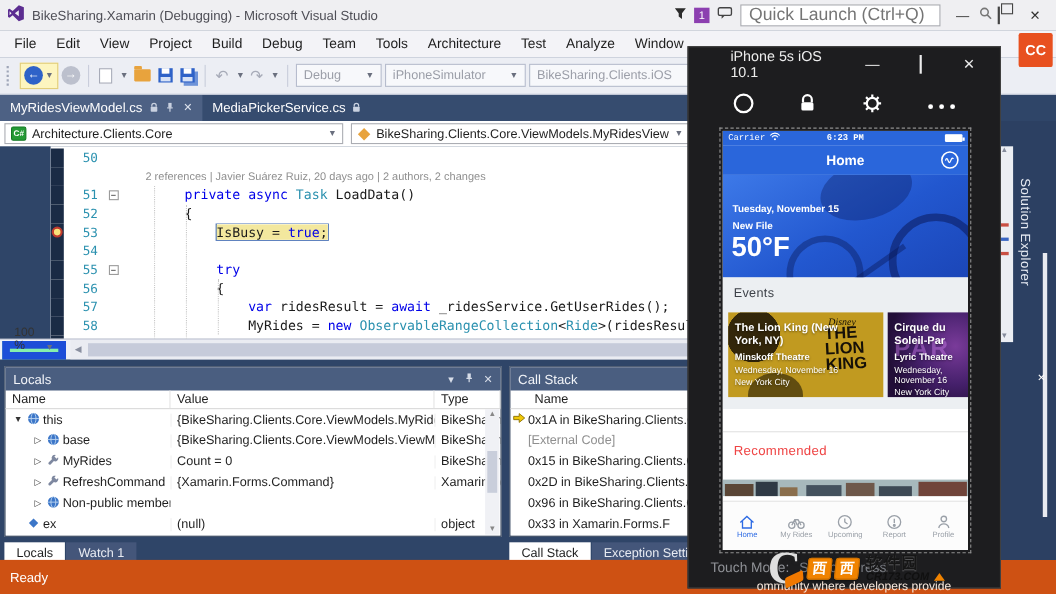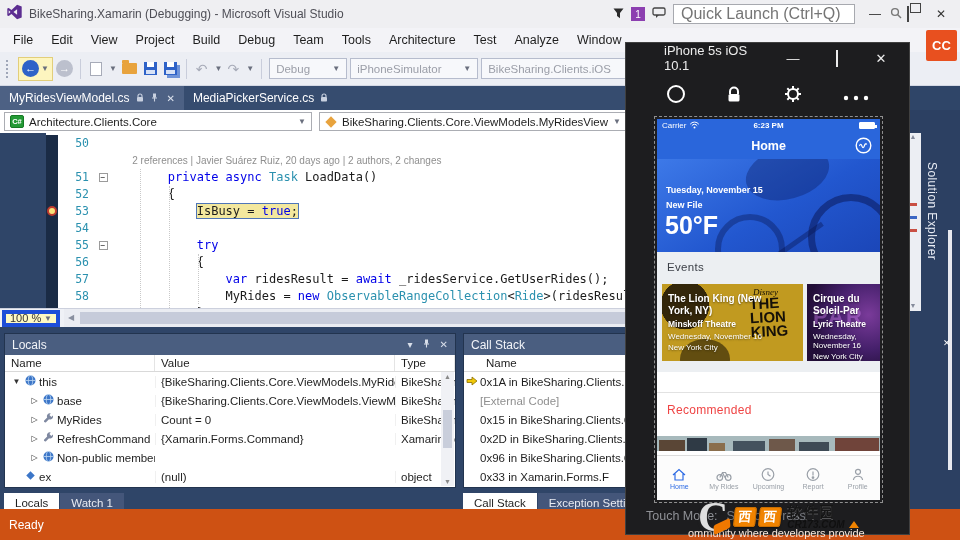--- a/index.html
+++ b/index.html
@@ -77,22 +77,22 @@
         line-height:7px;text-align:center;display:block;}
   .ctext{flex:1;white-space:pre;overflow:hidden;}
   .sg-kw{color:#0000E8;} .sg-ty{color:#2B91AF;} .sg-pl{color:#1B1B1B;}
   .sg-cl{font-family:"Liberation Sans",sans-serif;font-size:10px;color:#8F8F8F;}
   .hlwrap{background:#F3E89E;box-shadow:0 0 0 1px #4F76B8;}
   .iguide{position:absolute;border-left:1px dotted #C9C9C9;width:0;}
 
   
   .editorbottom{position:absolute;left:0;top:308px;width:905px;height:19px;background:#EFF1F6;display:flex;
                 align-items:center;border-top:1px solid #CCD0DD;z-index:1;}
-  .zoombox{width:58px;height:17px;background:#fef9c3;border:4px solid #1d4ed8;font-size:11px;color:#333;
-           display:flex;align-items:center;padding:0 4px;margin-left:2px;}
+  .zoombox{width:58px;height:17px;background:#86efac;border:7px solid #1d4ed8;font-size:11px;color:#333;
+           display:flex;align-items:flex-end;padding:0 4px;margin-left:2px;}
   .zoombox .caret{margin-left:auto;}
   .hscroll{flex:1;height:18px;background:#EAECF2;position:relative;margin-left:4px;}
   .harrow{position:absolute;top:0;width:14px;height:18px;color:#8A90A0;font-size:8px;line-height:18px;text-align:center;}
   .hthumb{position:absolute;left:16px;top:3px;height:12px;width:640px;background:#C6CBDA;}
 
   
   .panels{position:absolute;left:0;top:327px;width:960px;height:182px;background:#2F4568;z-index:1;}
   .panel{position:absolute;background:#fff;border:1px solid #22344F;}
   #locals-panel{left:4px;top:6px;width:452px;height:155px;}
   #callstack-panel{left:463px;top:6px;width:450px;height:155px;}
@@ -138,21 +138,21 @@
   .sim-controls{margin-left:auto;display:flex;margin-right:6px;}
   .sim-btn{width:44px;text-align:center;font-size:13px;color:#ECECEC;}
   .maxicon{width:10px;height:10px;border:1.4px solid #ECECEC;margin:2px auto 0;}
   .sim-icons{height:46px;display:flex;align-items:center;justify-content:space-between;padding:0 40px;}
 
   .phone{position:absolute;left:31px;top:76px;width:223px;height:381px;background:#fff;overflow:hidden;
          outline:1px dashed #8F8F8F;outline-offset:2px;}
   .touchbar{position:absolute;left:20px;top:466px;color:#8F9196;font-size:12.5px;display:flex;gap:9px;}
   .touchbar .v{color:#777A80;}
 
-  .p-status{height:13px;background:#2A66DB;display:flex;align-items:center;padding:0 5px;color:#fff;font-size:8px;gap:3px;position:relative;}
+  .p-status{height:13px;background:#2A66DB;display:flex;align-items:center;padding:0 5px;color:#fff;font-size:8px;gap:3px;position:relative;font-family:Liberation Mono, monospace;}
   .p-time{position:absolute;left:0;right:0;text-align:center;font-weight:bold;}
   .batt{margin-left:auto;width:16px;height:7px;border:1px solid #fff;border-radius:1px;position:relative;background:#fff;}
   .batt::after{content:"";position:absolute;right:-3px;top:1.5px;width:2px;height:3px;background:#fff;}
   .p-nav{height:27px;background:#2A66DB;position:relative;display:flex;align-items:center;justify-content:center;
          color:#fff;font-size:12.5px;font-weight:bold;}
   .pulse{position:absolute;right:8px;top:5px;}
   .p-hero{height:93px;position:relative;background:linear-gradient(150deg,#3D79E8 0%,#2257CF 55%,#1B46B8 100%);
           overflow:hidden;color:#fff;}
   .wheel{position:absolute;right:-14px;bottom:-28px;width:86px;height:86px;border:7px solid rgba(8,20,80,.5);border-radius:50%;}
   .wheel2{position:absolute;left:58px;bottom:-32px;width:70px;height:70px;border:6px solid rgba(8,20,80,.38);border-radius:50%;}

